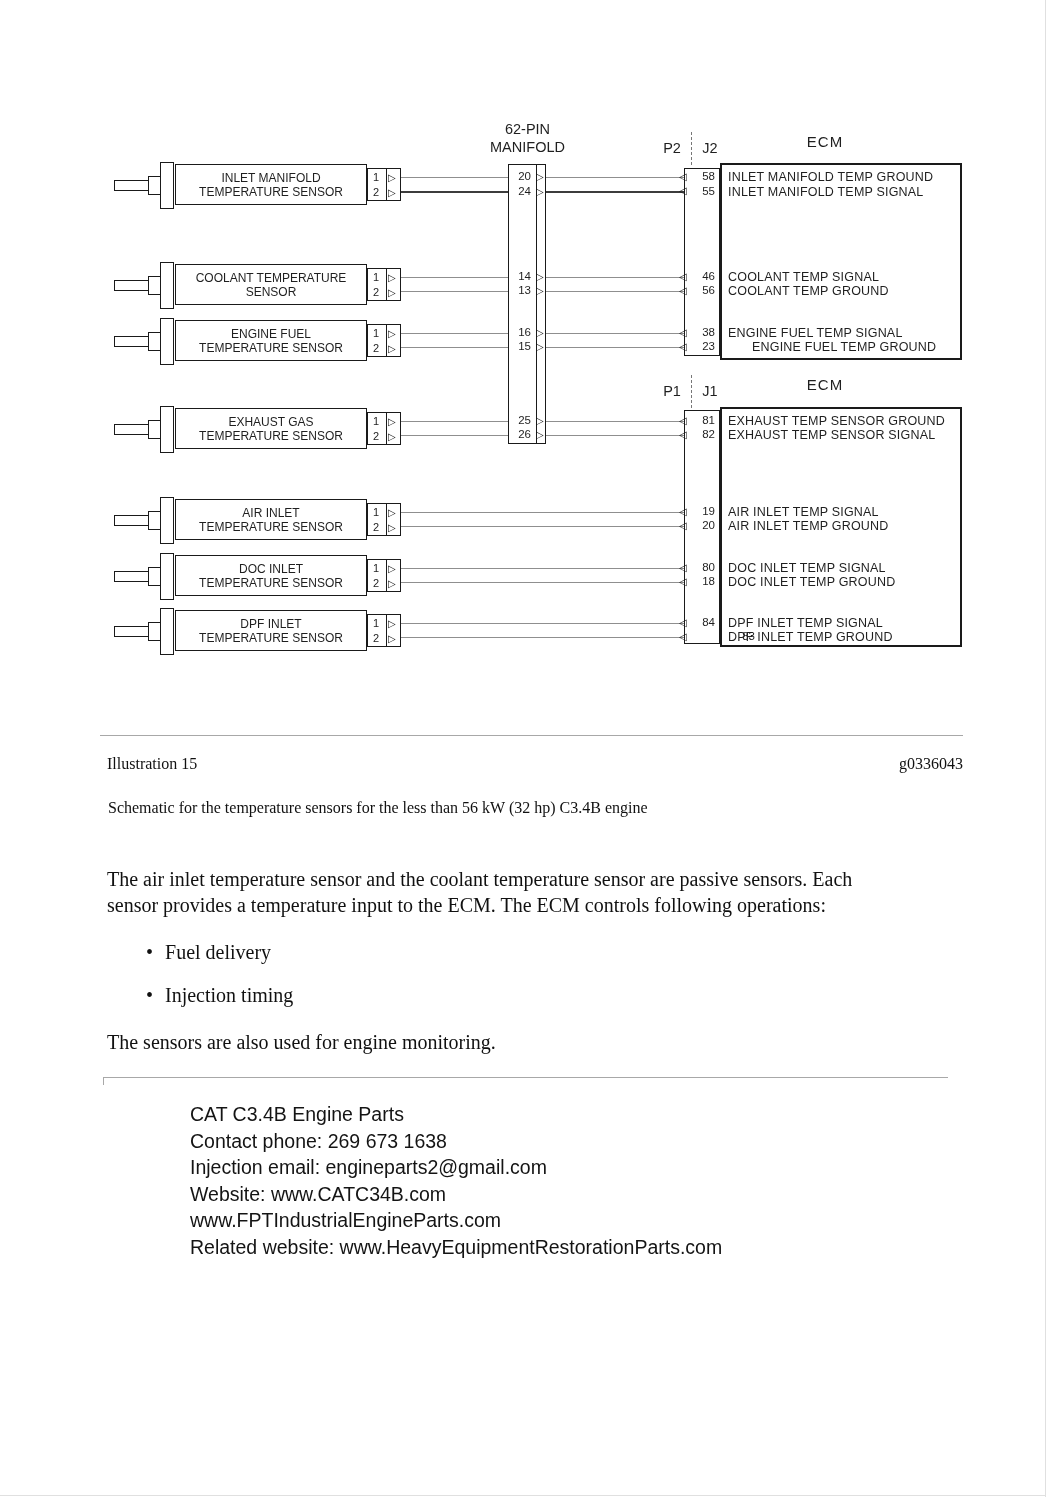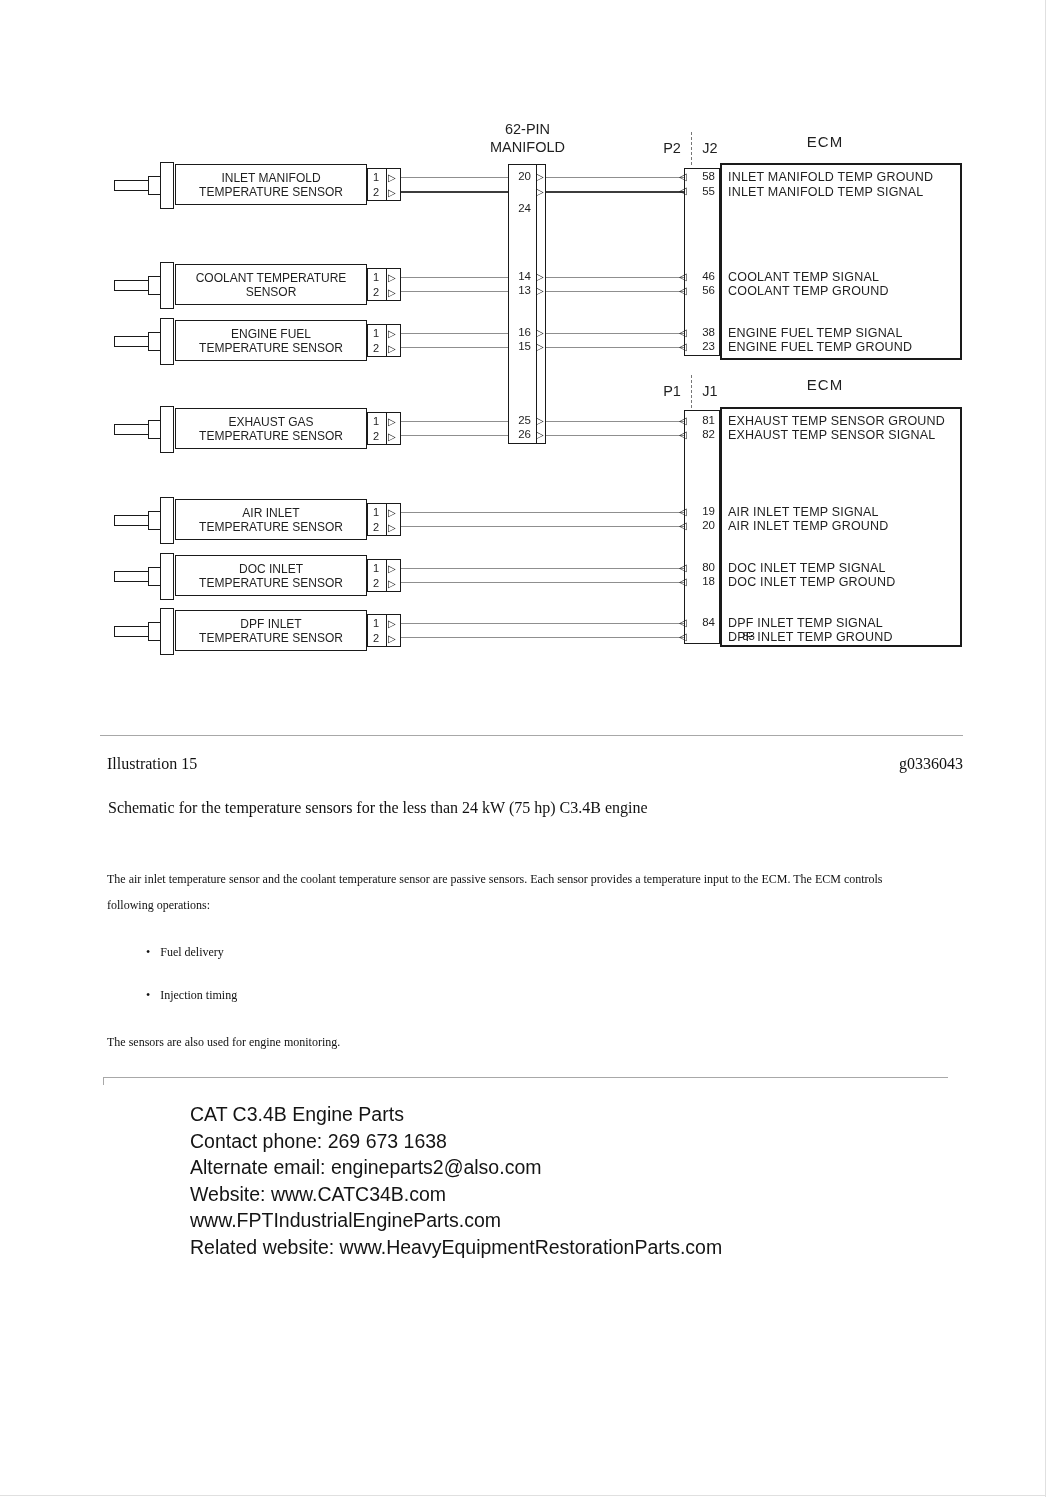--- a/index.html
+++ b/index.html
@@ -21,21 +21,21 @@
   .tri{position:absolute;font-family:"DejaVu Sans",sans-serif;font-size:10px;line-height:10px;color:#1a1a1a;}
   .cpin{position:absolute;left:506px;width:25px;text-align:right;font-family:"Liberation Sans",sans-serif;font-size:11.5px;color:#1f1f1f;}
   .jpin{position:absolute;width:23px;text-align:right;font-family:"Liberation Sans",sans-serif;font-size:11.5px;color:#1f1f1f;}
   .ecmlbl{position:absolute;left:728px;font-family:"Liberation Sans",sans-serif;font-size:12.5px;letter-spacing:.2px;color:#1f1f1f;white-space:nowrap;}
   .hdr{position:absolute;font-family:"Liberation Sans",sans-serif;font-size:14.5px;color:#1f1f1f;}
   .dash{position:absolute;width:0;border-left:1px dashed #777;}
   .box{position:absolute;border:1.5px solid #1a1a1a;background:#fff;box-sizing:border-box;}
   .ecmbox{position:absolute;border:2px solid #1a1a1a;background:#fff;box-sizing:border-box;}
   
   .serif16{font-size:16px;}
-  .para{font-size:12px;line-height:26px;}
+  .para{font-size:20px;line-height:26px;}
   .contact{font-family:"Liberation Sans",sans-serif;font-size:19.5px;line-height:26.5px;color:#141414;}
   .rule{position:absolute;background:#a8a8a8;height:1px;}
 </style>
 </head>
 <body>
 
 <div id="page">
 
   <div>
 
@@ -188,21 +188,21 @@
         <span class="n" style="top:17px;">2</span>
         <div class="div"></div>
         <span class="tri" style="left:20px;top:4px;">▷</span>
         <span class="tri" style="left:20px;top:19px;">▷</span>
       </div>
       <div class="wire" style="left:401px;top:623px;width:283px;"></div>
       <div class="wire" style="left:401px;top:637px;width:283px;"></div>
     </div>
 
     <span class="cpin" style="top:170px;">20</span>
-    <span class="cpin" style="top:202px;">24</span>
+    <span class="cpin" style="top:185px;">24</span>
     <span class="cpin" style="top:270px;">14</span>
     <span class="cpin" style="top:284px;">13</span>
     <span class="cpin" style="top:326px;">16</span>
     <span class="cpin" style="top:340px;">15</span>
     <span class="cpin" style="top:414px;">25</span>
     <span class="cpin" style="top:428px;">26</span>
     <span class="tri" style="left:536px;top:172px;">▷</span>
     <span class="tri" style="left:536px;top:187px;">▷</span>
     <span class="tri" style="left:536px;top:272px;">▷</span>
     <span class="tri" style="left:536px;top:286px;">▷</span>
@@ -230,21 +230,21 @@
     <span class="jpin" style="left:692px;top:270px;">46</span>
     <span class="ecmlbl" style="top:270px;">COOLANT TEMP SIGNAL</span>
     <span class="tri" style="left:679px;top:286px;">◁</span>
     <span class="jpin" style="left:692px;top:284px;">56</span>
     <span class="ecmlbl" style="top:284px;">COOLANT TEMP GROUND</span>
     <span class="tri" style="left:679px;top:328px;">◁</span>
     <span class="jpin" style="left:692px;top:326px;">38</span>
     <span class="ecmlbl" style="top:326px;">ENGINE FUEL TEMP SIGNAL</span>
     <span class="tri" style="left:679px;top:342px;">◁</span>
     <span class="jpin" style="left:692px;top:340px;">23</span>
-    <span class="ecmlbl" style="top:340px;">ENGINE FUEL TEMP GROUND</span>
+    <span class="ecmlbl" style="top:340px;margin-left:24px;">ENGINE FUEL TEMP GROUND</span>
 
     <span class="tri" style="left:679px;top:416px;">◁</span>
     <span class="jpin" style="left:692px;top:414px;">81</span>
     <span class="ecmlbl" style="top:414px;">EXHAUST TEMP SENSOR GROUND</span>
     <span class="tri" style="left:679px;top:430px;">◁</span>
     <span class="jpin" style="left:692px;top:428px;">82</span>
     <span class="ecmlbl" style="top:428px;">EXHAUST TEMP SENSOR SIGNAL</span>
     <span class="tri" style="left:679px;top:507px;">◁</span>
     <span class="jpin" style="left:692px;top:505px;">19</span>
     <span class="ecmlbl" style="top:505px;">AIR INLET TEMP SIGNAL</span>
@@ -261,42 +261,42 @@
     <span class="jpin" style="left:692px;top:616px;">84</span>
     <span class="ecmlbl" style="top:616px;">DPF INLET TEMP SIGNAL</span>
     <span class="tri" style="left:679px;top:632px;">◁</span>
     <span class="jpin" style="left:732px;top:630px;">83</span>
     <span class="ecmlbl" style="top:630px;">DPF INLET TEMP GROUND</span>
   </div>
 
   <div class="rule" style="left:100px;top:735px;width:863px;"></div>
   <div class="abs serif16" style="left:107px;top:755px;">Illustration 15</div>
   <div class="abs serif16" style="left:899px;top:755px;width:64px;overflow:hidden;white-space:nowrap;">g0336043</div>
-  <div class="abs serif16" style="left:108px;top:799px;">Schematic for the temperature sensors for the less than 24 kW (75 hp) C3.4B engine</div>
+  <div class="abs serif16" style="left:108px;top:799px;">Schematic for the temperature sensors for the less than 56 kW (32 hp) C3.4B engine</div>
 
   <div class="abs para" style="left:107px;top:866px;width:790px;">The air inlet temperature sensor and the coolant temperature sensor are passive sensors. Each sensor provides a temperature input to the ECM. The ECM controls following operations:</div>
 
   <div class="abs para" style="left:146px;top:939px;">
     <span>•</span>
     <span style="margin-left:7px;">Fuel delivery</span>
   </div>
   <div class="abs para" style="left:146px;top:982px;">
     <span>•</span>
     <span style="margin-left:7px;">Injection timing</span>
   </div>
 
   <div class="abs para" style="left:107px;top:1029px;">The sensors are also used for engine monitoring.</div>
 
   <div class="rule" style="left:103px;top:1077px;width:845px;"></div>
   <div class="abs" style="left:103px;top:1077px;width:1px;height:8px;background:#a8a8a8;"></div>
 
   <div class="abs contact" style="left:190px;top:1101px;">
     <div>CAT C3.4B Engine Parts</div>
     <div>Contact phone: 269 673 1638</div>
-    <div>Alternate email: engineparts2@also.com</div>
+    <div>Injection email: engineparts2@gmail.com</div>
     <div>Website: www.CATC34B.com</div>
     <div>www.FPTIndustrialEngineParts.com</div>
     <div>Related website: www.HeavyEquipmentRestorationParts.com</div>
   </div>
 
   <div class="abs" style="left:1045px;top:0;width:1px;height:1497px;background:#e0e0e0;"></div>
   <div class="abs" style="left:0;top:1495px;width:1046px;height:1px;background:#e0e0e0;"></div>
 </div>
 
 </body></html>

